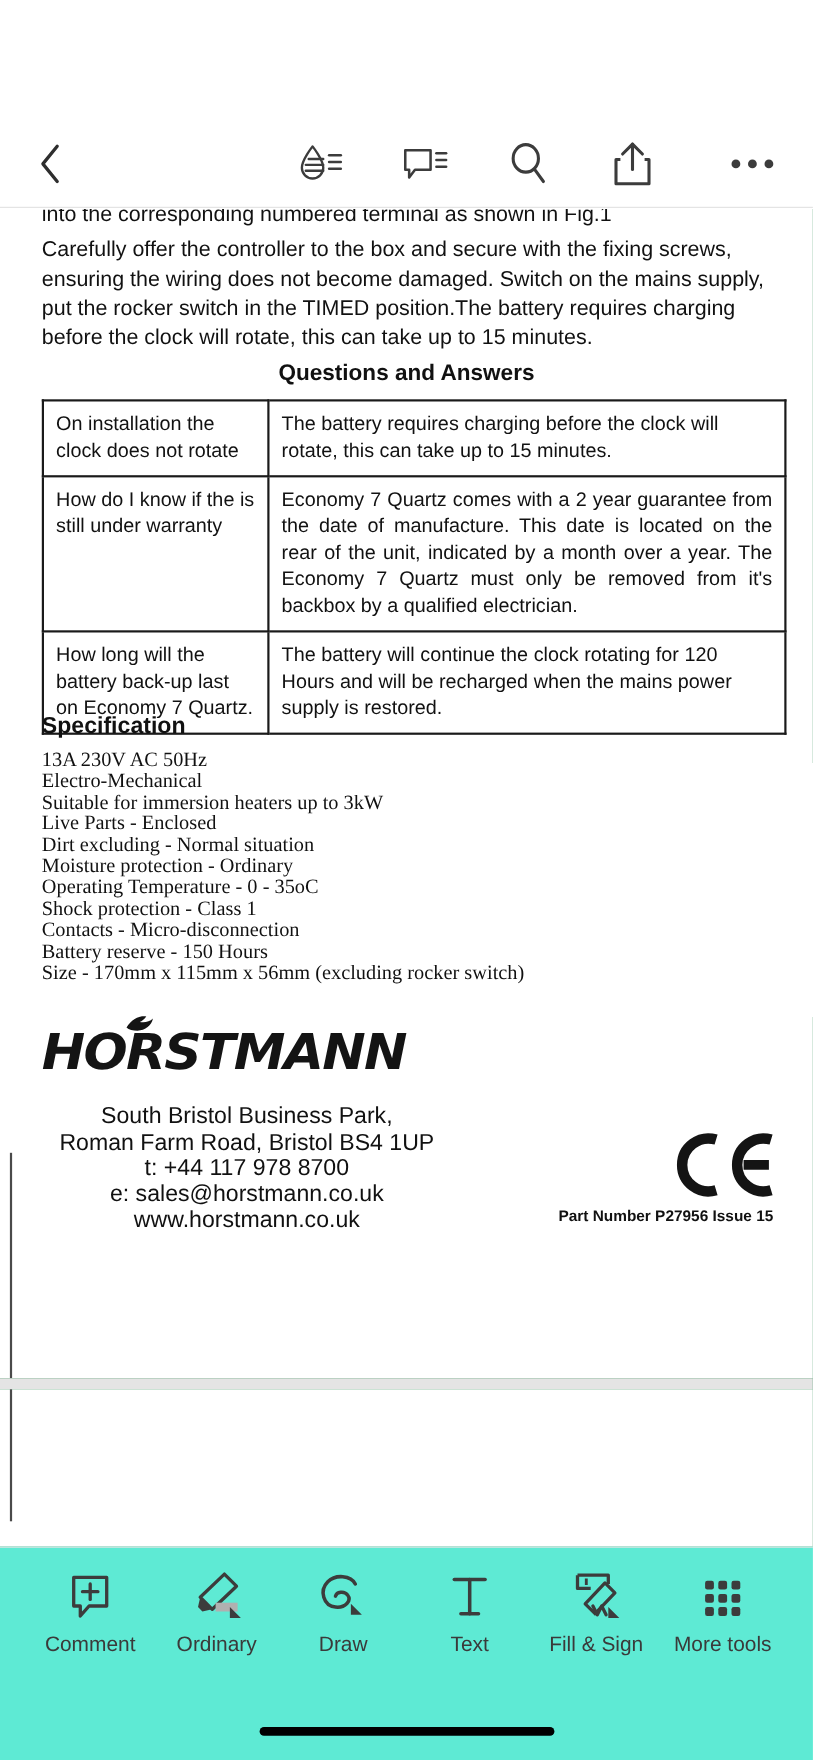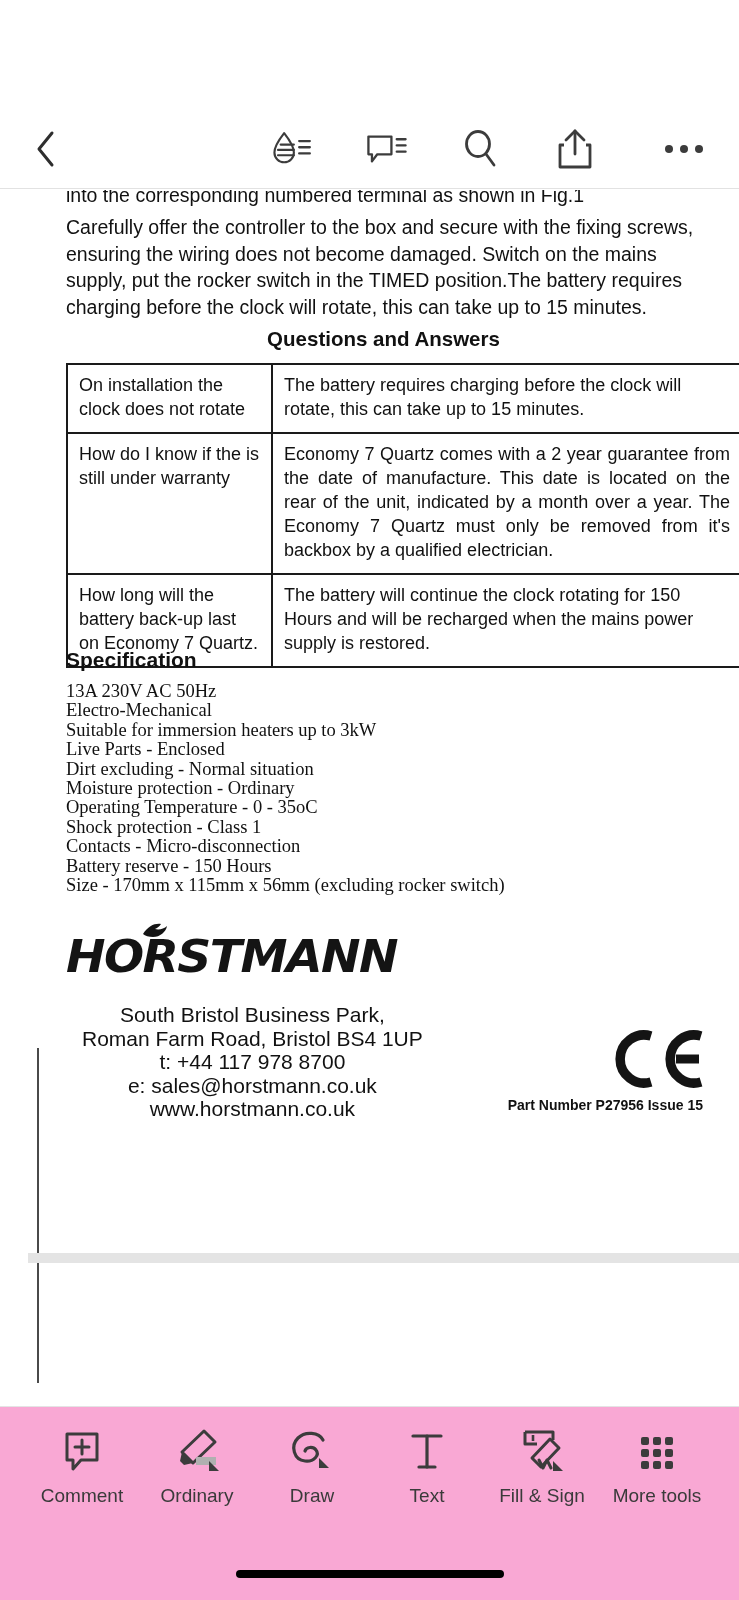--- a/index.html
+++ b/index.html
@@ -53,21 +53,21 @@
   .tb-tools { position:absolute; left: 270px; top: 50%; transform: translateY(-50%);
               display:flex; align-items:center; gap: 48px; }
   .tb-btn { width: 46px; height: 46px; display:flex; align-items:center; justify-content:center; }
   .tb-more { position:absolute; right: 36px; top: 50%; transform: translateY(-50%);
              display:flex; gap:7px; align-items:center; }
   .tb-more span { width: 8px; height: 8px; border-radius: 50%; background: #3c3c3c; }
 
   
   .doc {
     position: absolute; top: 190px; left: 0; right: 0; bottom: 194px;
-    background: #15803d; overflow: hidden; margin-left: 28px;
+    background: #15803d; overflow: hidden;
   }
   .page { position: relative; background:#fff; }
   .page-one { padding: 0; height: 1063px; }
   .margin-rule { position:absolute; left: 9px; width: 2px; background:#4a4a4a; }
 
   .clip-line {
     position:absolute; top: -6px; left: 38px; right: 20px;
     font-size: 19.5px; color:#111; white-space: nowrap; overflow:hidden;
     height: 22px; line-height: 22px;
   }
@@ -127,21 +127,21 @@
     font-size: 14px; font-weight: bold; color:#111;
   }
 
   .page-gap { position:relative; height: 10px; background:#e4e4e4; }
 
   .page-two { position:relative; height: 340px; }
 
   
   .bottombar {
     position:absolute; left:0; right:0; bottom: 0; height: 194px;
-    background: #f9a8d4; border-top: 1px solid #e4e4e4;
+    background: #5eead4; border-top: 1px solid #e4e4e4;
   }
   .tools {
     display:flex; align-items:flex-start; justify-content: space-between;
     padding: 18px 26px 0 26px;
   }
   .tool { display:flex; flex-direction:column; align-items:center; width: 112px; }
   .tool-ico { height: 52px; display:flex; align-items:center; justify-content:center; }
   .tool-lbl { margin-top: 8px; font-size: 19px; color: #3a3a3a; }
   .home-ind {
     position:absolute; bottom: 22px; left: 50%; transform: translateX(-50%);
@@ -229,21 +229,21 @@
             <tr>
           <td class="q">On installation the clock does not rotate</td>
           <td class="a nojust">The battery requires charging before the clock will rotate, this can take up to 15 minutes.</td>
         </tr>
         <tr>
           <td class="q">How do I know if the is still under warranty</td>
           <td class="a">Economy 7 Quartz comes with a 2 year guarantee from the date of manufacture. This date is located on the rear of the unit, indicated by a month over a year. The Economy 7 Quartz must only be removed from it's backbox by a qualified electrician.</td>
         </tr>
         <tr>
           <td class="q">How long will the battery back-up last on Economy 7 Quartz.</td>
-          <td class="a nojust">The battery will continue the clock  rotating for 150 Hours and will be recharged when the mains power supply is restored.</td>
+          <td class="a nojust">The battery will continue the clock  rotating for 120 Hours and will be recharged when the mains power supply is restored.</td>
         </tr>
       </tbody>
         </table>
 
       <div class="spec-h" style="top: 458px;">Specification</div>
 
       <div class="spec-list" style="top: 492px;">
         <div>13A 230V AC 50Hz</div>
         <div>Electro-Mechanical</div>
         <div>Suitable for immersion heaters up to 3kW</div>

